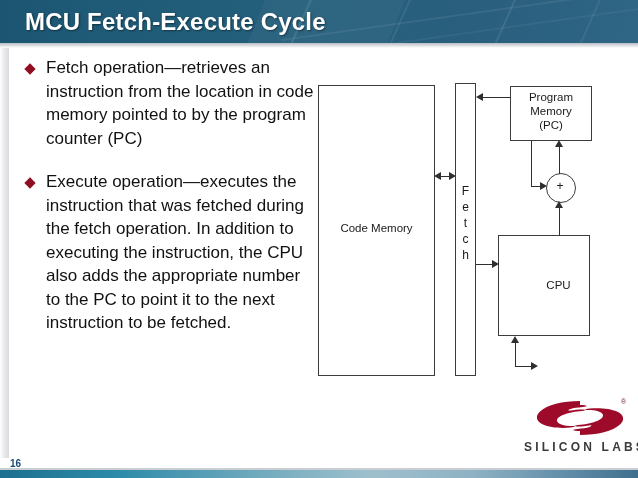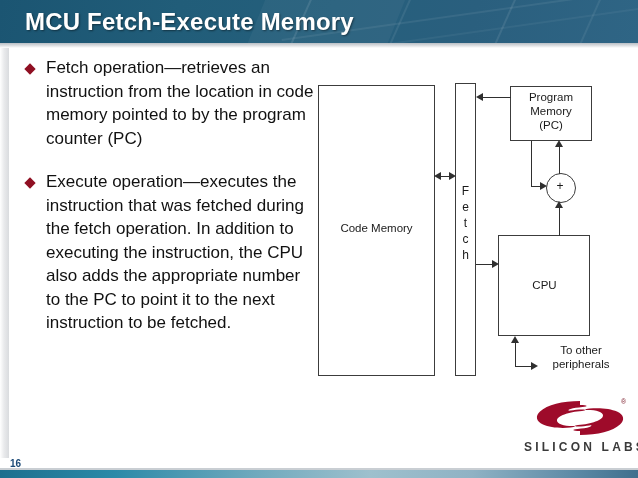--- a/index.html
+++ b/index.html
@@ -49,21 +49,21 @@
       font-size:12px;line-height:16px;color:#1a1a1a;}
 
   #pc-box{left:510px;top:86px;width:82px;height:55px;}
   #pc-label{left:510px;top:90px;width:82px;}
 
   #adder{position:absolute;left:546px;top:173px;width:28px;height:28px;border:1.4px solid #3c3c3c;
       border-radius:50%;background:#fff;}
   #adder-sign{position:absolute;left:546px;top:179px;width:28px;text-align:center;font-size:12px;color:#1a1a1a;}
 
   #cpu-box{left:498px;top:235px;width:92px;height:101px;}
-  #cpu-label{left:498px;top:278px;width:93px;}
+  #cpu-label{left:512px;top:278px;width:93px;}
 
   #peripherals-label{left:533px;top:343px;width:96px;text-align:center;}
 
   
   .ln{position:absolute;background:#2f2f2f;}
   .lh{height:1.4px;}
   .lv{width:1.4px;}
   .ah{position:absolute;width:0;height:0;border-top:4.5px solid transparent;border-bottom:4.5px solid transparent;}
   .ah-r{border-left:7px solid #2f2f2f;}
   .ah-l{border-right:7px solid #2f2f2f;}
@@ -91,21 +91,21 @@
   <div id="titlebar">
     <div class="facet f7"></div>
     <div class="facet f1"></div>
     <div class="facet f2"></div>
     <div class="facet f3"></div>
     <div class="facet f4"></div>
     <div class="facet f5"></div>
     <div class="facet f6"></div>
   </div>
   <div id="titlebar-shadow"></div>
-  <div id="title-text">MCU Fetch-Execute Memory</div>
+  <div id="title-text">MCU Fetch-Execute Cycle</div>
 
   <div id="left-rail"></div>
 
   <div id="bullets">
     <div class="bullet-row">
       <span class="diamond"></span>
       <div class="btext">Fetch operation—retrieves an instruction from the location in code memory pointed to by the program counter (PC)</div>
     </div>
     <div class="bullet-row" style="margin-top:20px;">
       <span class="diamond"></span>
@@ -133,24 +133,20 @@
       <div>Memory</div>
       <div>(PC)</div>
     </div>
 
     <div id="adder"></div>
     <div id="adder-sign">+</div>
 
     <div class="box" id="cpu-box"></div>
     <div class="boxlabel" id="cpu-label">CPU</div>
 
-    <div class="boxlabel" id="peripherals-label">
-      <div>To other</div>
-      <div>peripherals</div>
-    </div>
 
     <div class="ln lh" style="left:438px;top:176px;width:14px;"></div>
     <div class="ah ah-l" style="left:434px;top:172px;"></div>
     <div class="ah ah-r" style="left:449px;top:172px;"></div>
 
     <div class="ln lh" style="left:481px;top:97px;width:30px;"></div>
     <div class="ah ah-l" style="left:476px;top:93px;"></div>
 
     <div class="ln lh" style="left:476px;top:264px;width:18px;"></div>
     <div class="ah ah-r" style="left:492px;top:260px;"></div>

